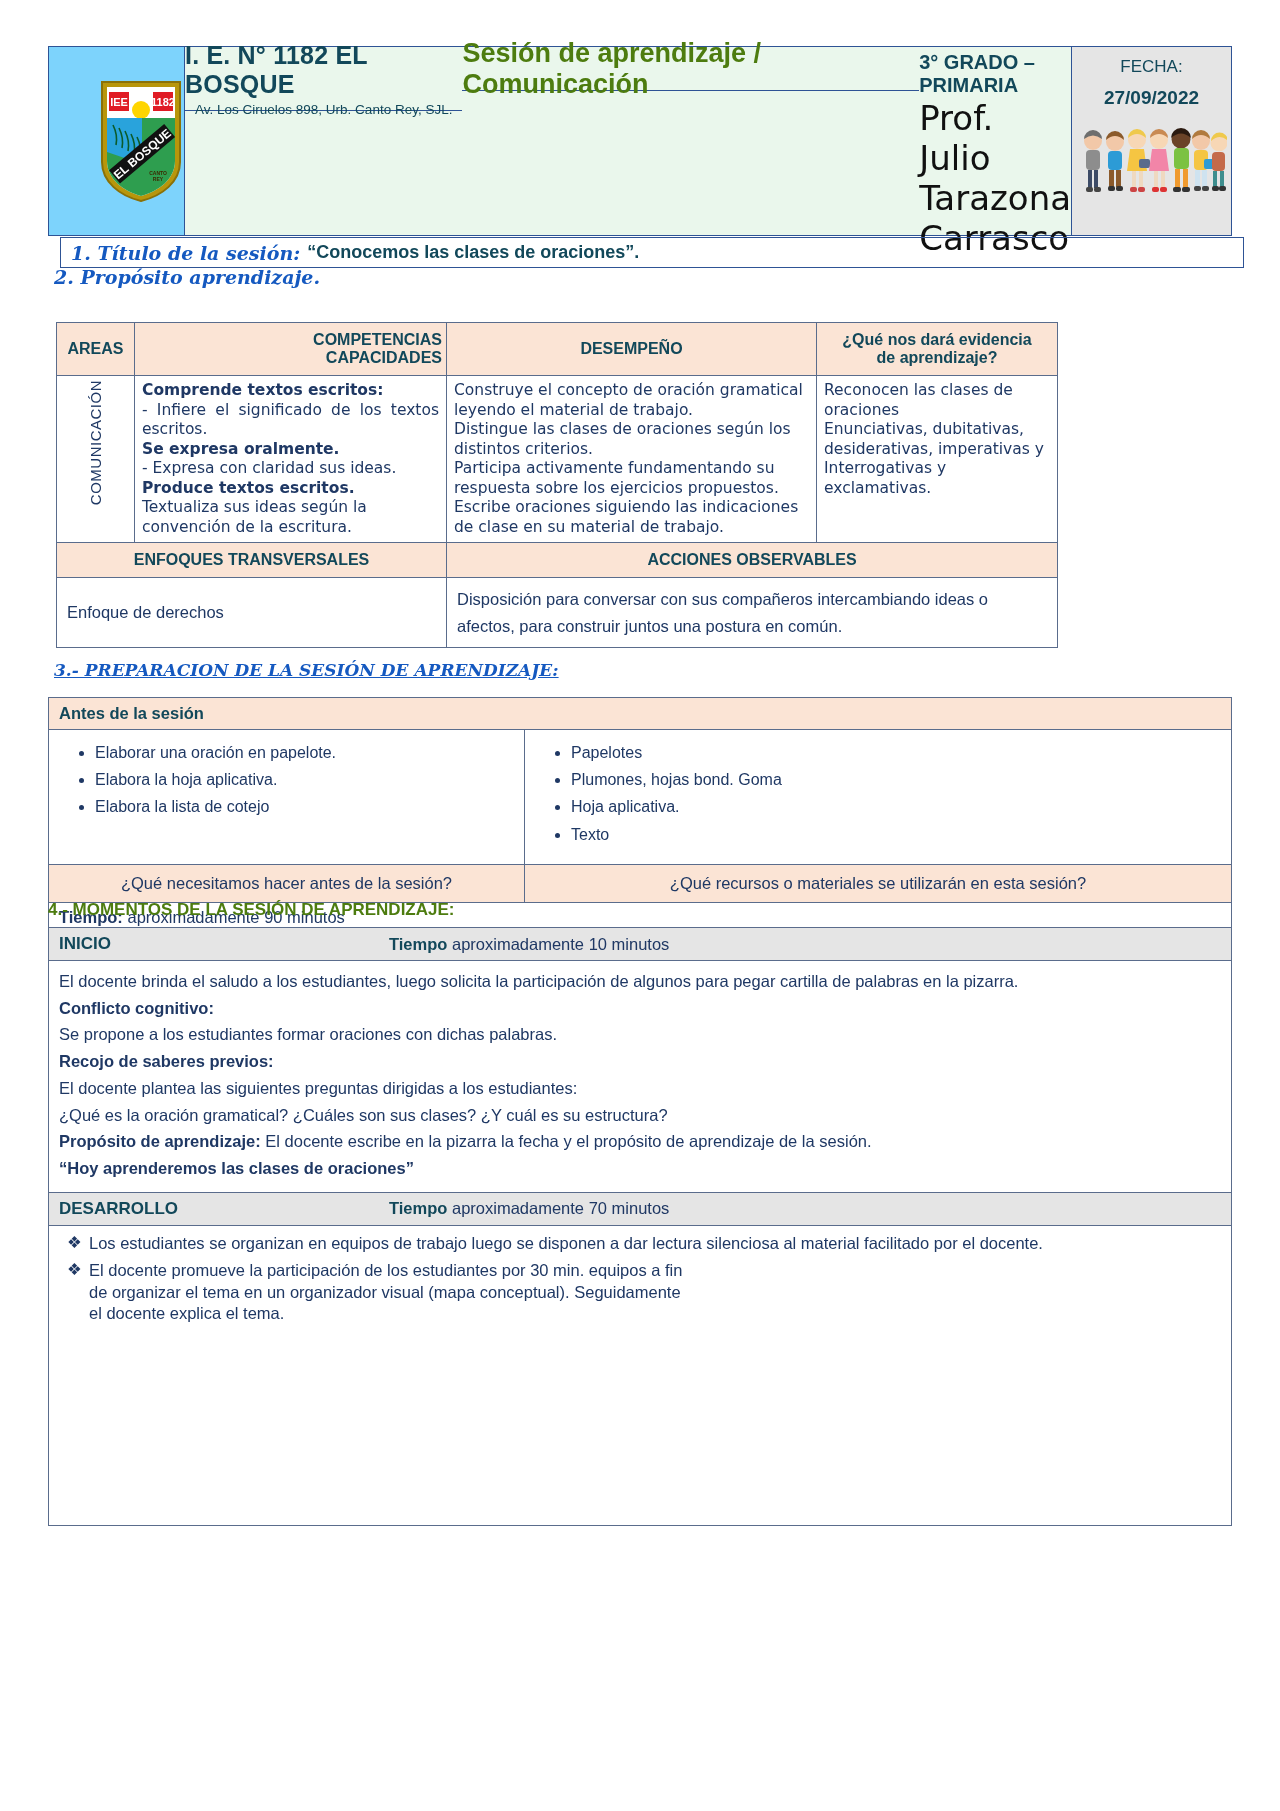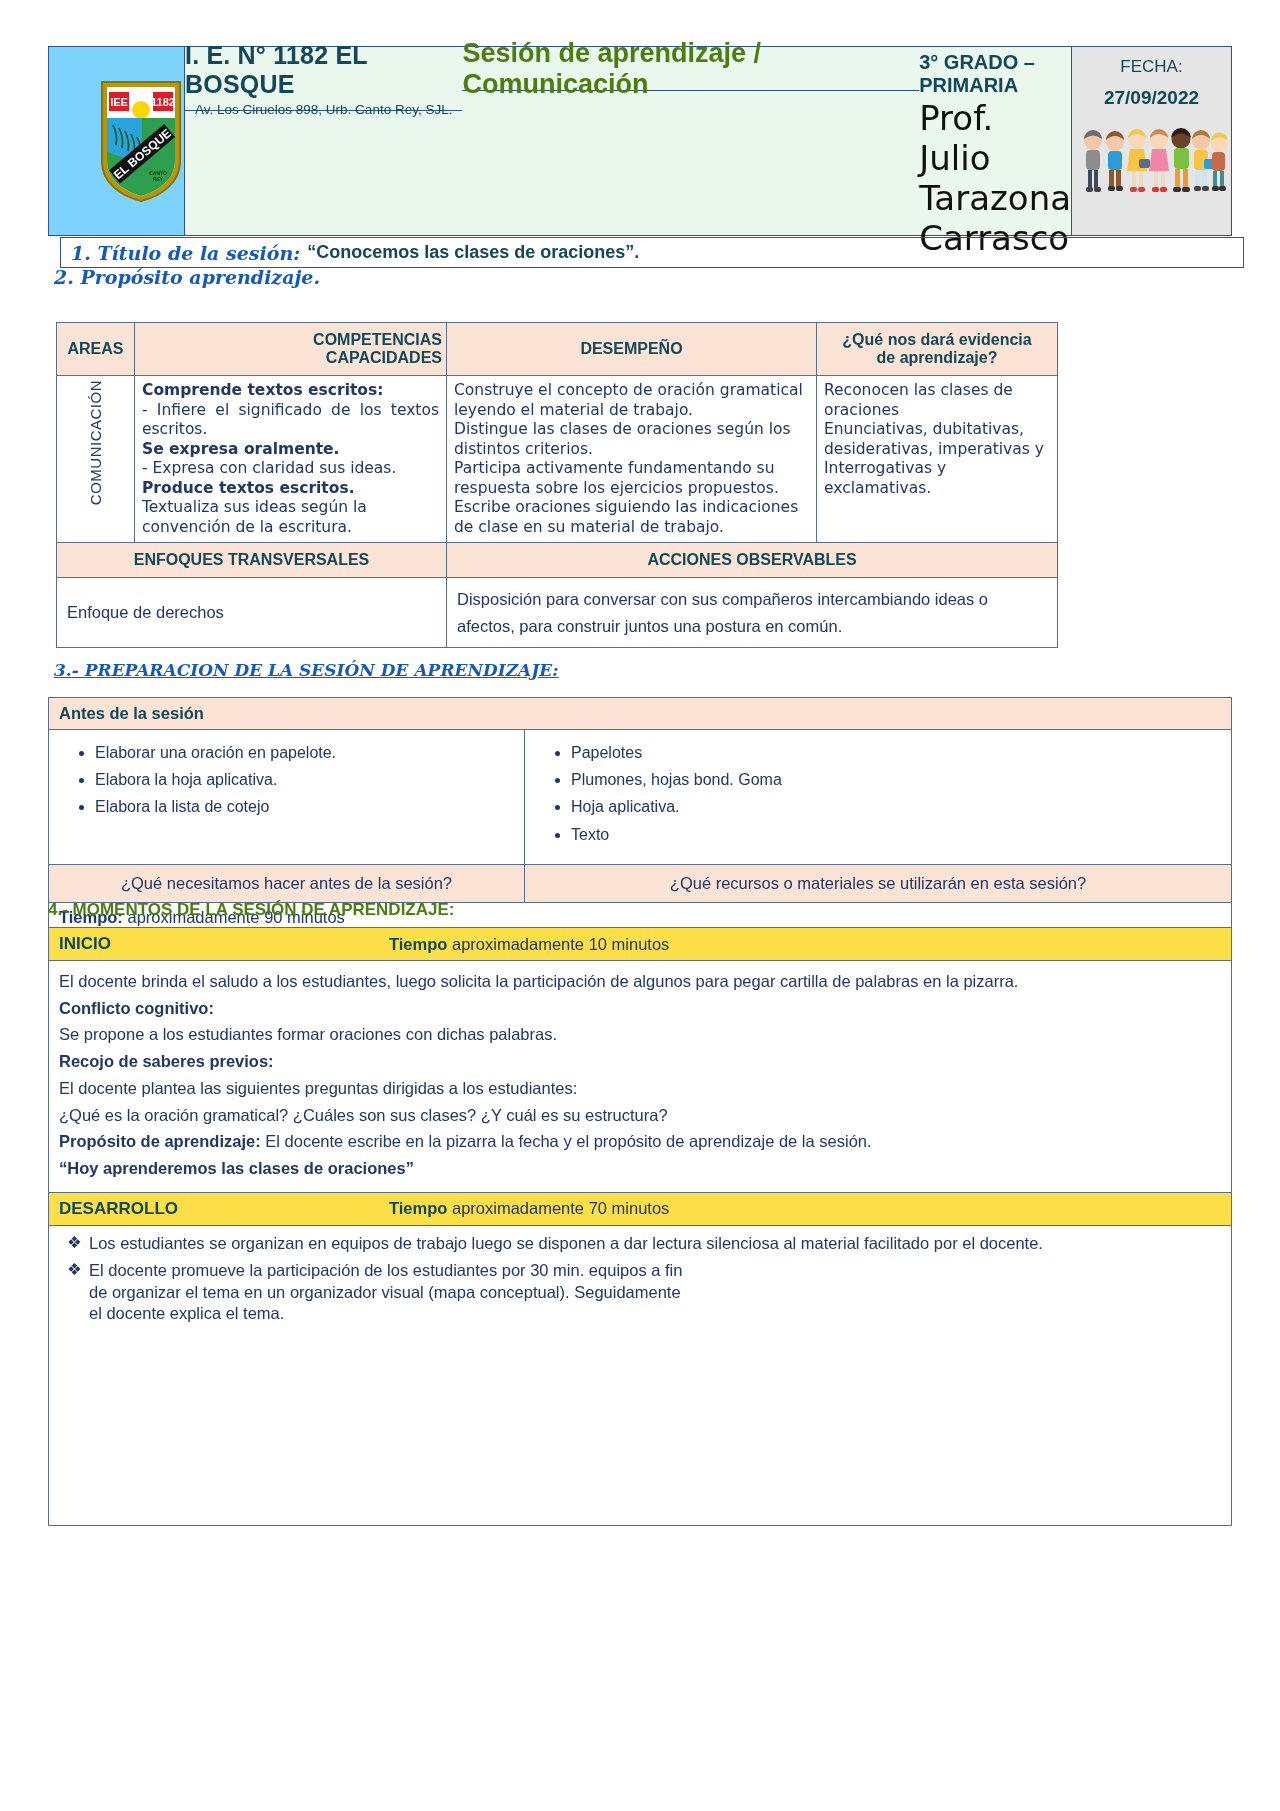--- a/index.html
+++ b/index.html
@@ -93,21 +93,21 @@
   .t2 .strip { background:#FBE4D5; font-weight:bold; font-size:16.5px; color:#12485A; padding:6px 10px; }
   .t2 .qh { background:#FBE4D5; text-align:center; font-size:16.5px; color:#1F3864; padding:9px 8px; }
   .t2 .cell { font-size:16px; color:#1F3864; padding:10px 8px 12px 8px; }
   .t2 ul { margin:0; padding-left:38px; }
   .t2 li { margin:3px 0 8px 0; line-height:1.2; }
   .tiempo { font-size:16.5px; color:#1F3864; padding:5px 10px; }
 
   
   .t3 { position:absolute; left:48px; top:927px; width:1184px; border-collapse:collapse; }
   .t3 td { border:1px solid #5A6C8C; vertical-align:top; }
-  .t3 .mhead { background:#fde047; padding:6px 10px; }
+  .t3 .mhead { background:#e5e5e5; padding:6px 10px; }
   .t3 .mhead-in { display:flex; align-items:center; }
   .t3 .mname { font-weight:bold; font-size:17px; color:#12485A; width:330px; }
   .t3 .mtime { font-size:16.5px; color:#1F3864; }
   .t3 .mtime b { color:#12485A; }
   .t3 .mbody { font-size:16.5px; color:#1F3864; padding:7px 10px 10px 10px; line-height:1.62; }
   .t3 .mbody p { margin:0; }
 </style>
 </head>
 <body>
 

